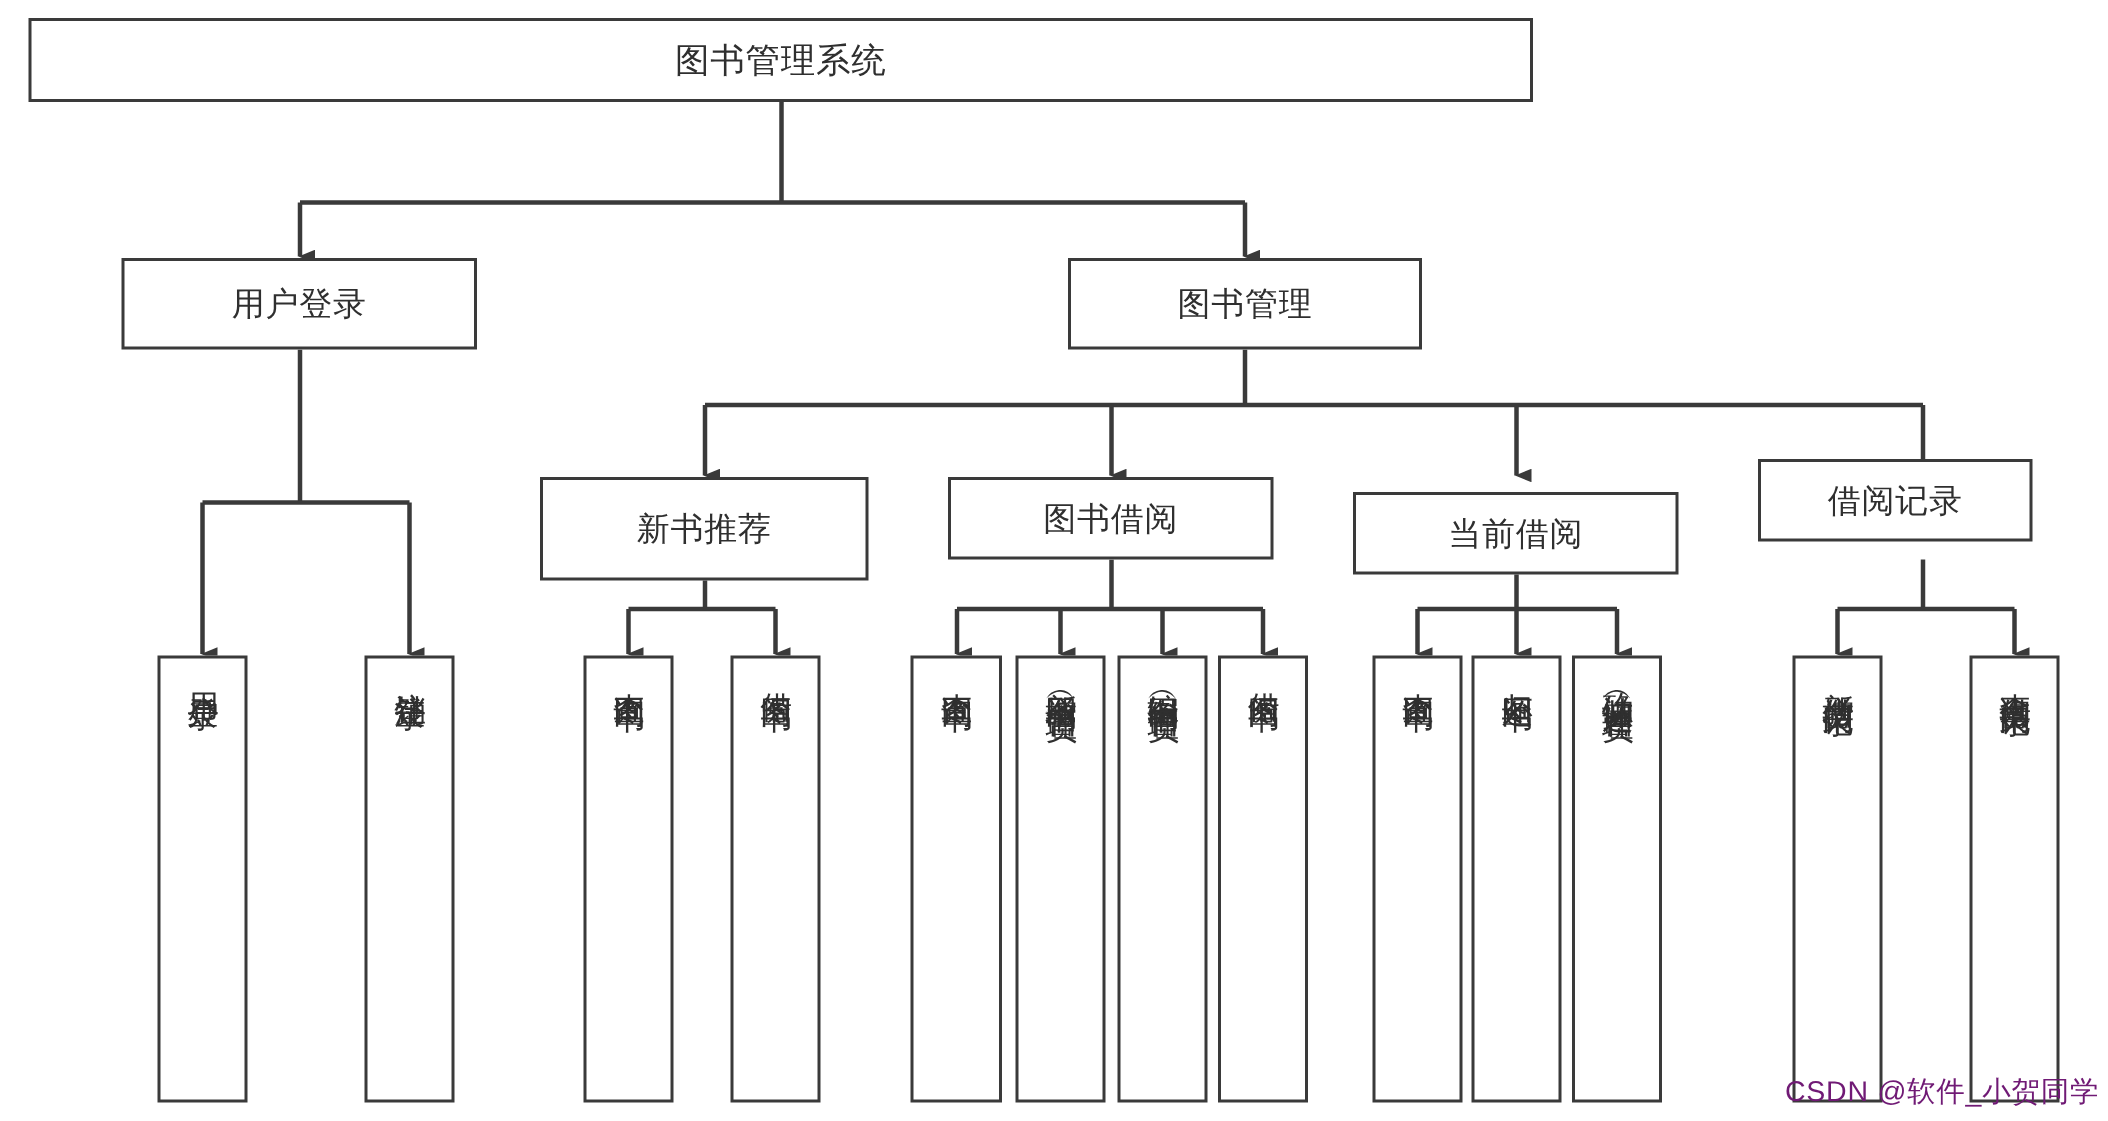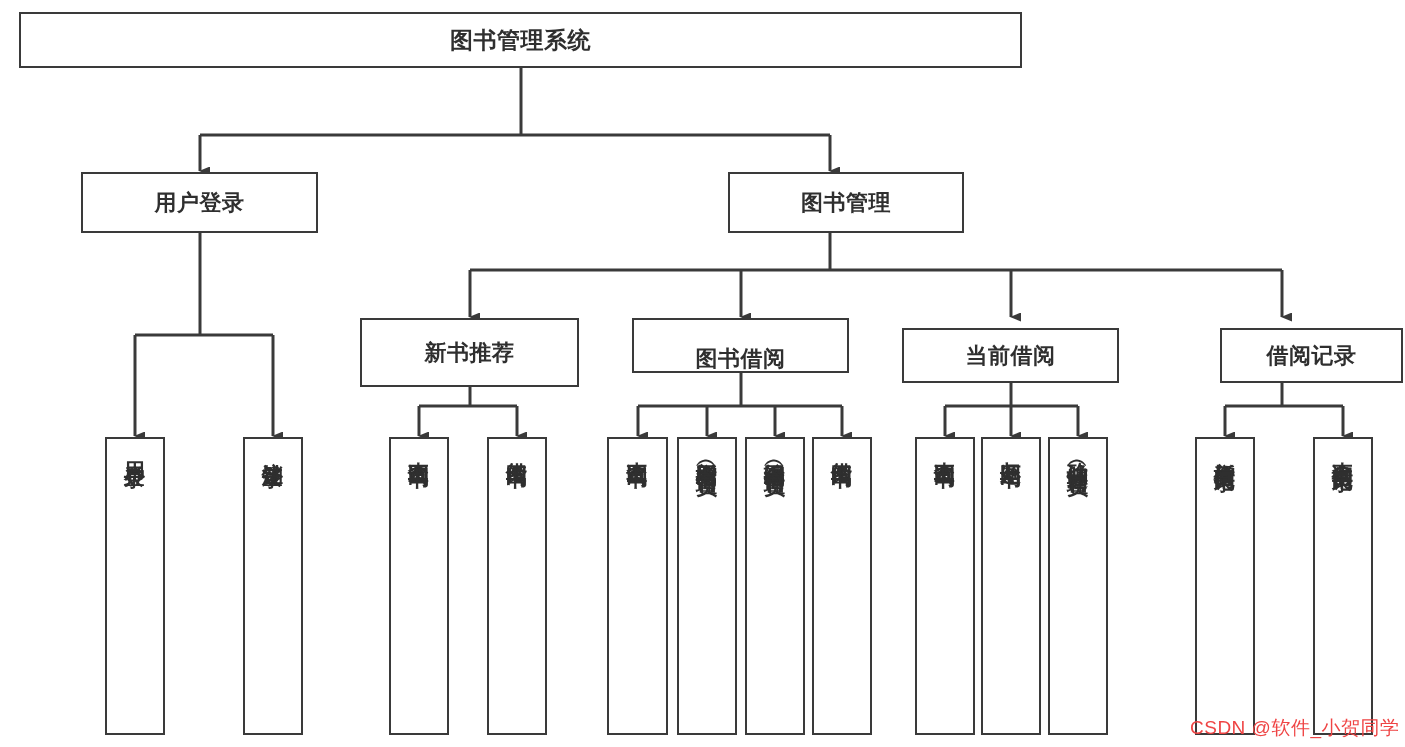--- a/index.html
+++ b/index.html
@@ -28,21 +28,20 @@
   }
   .node {
     position: absolute;
     box-sizing: border-box;
     background: #ffffff;
     border: 2px solid #3a3a3a;
     display: flex;
     align-items: center;
     justify-content: center;
     overflow: hidden;
-    font-weight: bold;
   }
   .node .node-label {
     color: #2f2f2f;
     white-space: nowrap;
     line-height: 1.08;
     letter-spacing: 0.5px;
   }
   .node.horiz .node-label {
     font-size: 22px;
   }
@@ -119,33 +118,33 @@
       </g>
   </svg>
 
   <div id="nodes-layer">
       <div class="node horiz root" style="left: 19px; top: 12px; width: 1003px; height: 56px;">
         <span class="node-label">图书管理系统</span>
       </div>
       <div class="node horiz" style="left: 81px; top: 172px; width: 237px; height: 61px;">
         <span class="node-label">用户登录</span>
       </div>
-      <div class="node horiz" style="left: 712px; top: 172px; width: 236px; height: 61px; margin-left: 16px;">
+      <div class="node horiz" style="left: 712px; top: 172px; width: 236px; height: 61px;">
         <span class="node-label">图书管理</span>
       </div>
       <div class="node horiz" style="left: 360px; top: 318px; width: 219px; height: 69px;">
         <span class="node-label">新书推荐</span>
       </div>
-      <div class="node horiz" style="left: 632px; top: 318px; width: 217px; height: 55px; align-items: flex-end;">
+      <div class="node horiz" style="left: 632px; top: 318px; width: 217px; height: 55px;">
         <span class="node-label">图书借阅</span>
       </div>
       <div class="node horiz" style="left: 902px; top: 328px; width: 217px; height: 55px;">
         <span class="node-label">当前借阅</span>
       </div>
-      <div class="node horiz" style="left: 1172px; top: 328px; width: 183px; height: 55px; margin-left: 48px;">
+      <div class="node horiz" style="left: 1172px; top: 306px; width: 183px; height: 55px;">
         <span class="node-label">借阅记录</span>
       </div>
       <div class="node leaf" style="left: 105px; top: 437px; width: 60px; height: 298px;">
         <span class="node-label">用户登录</span>
       </div>
       <div class="node leaf" style="left: 243px; top: 437px; width: 60px; height: 298px;">
         <span class="node-label">注销登录</span>
       </div>
       <div class="node leaf" style="left: 389px; top: 437px; width: 60px; height: 298px;">
         <span class="node-label">查询图书</span>
@@ -175,15 +174,15 @@
         <span class="node-label">确认归还（管理员）</span>
       </div>
       <div class="node leaf" style="left: 1195px; top: 437px; width: 60px; height: 298px;">
         <span class="node-label">新增借阅记录</span>
       </div>
       <div class="node leaf" style="left: 1313px; top: 437px; width: 60px; height: 298px;">
         <span class="node-label">查询借阅记录</span>
       </div>
     </div>
 
-  <div id="watermark" style="left: 1190px; top: 715px; color: #ef4444;">CSDN @软件_小贺同学</div>
+  <div id="watermark" style="left: 1190px; top: 715px; color: #701a75;">CSDN @软件_小贺同学</div>
 
 </div>
 
 </body></html>

